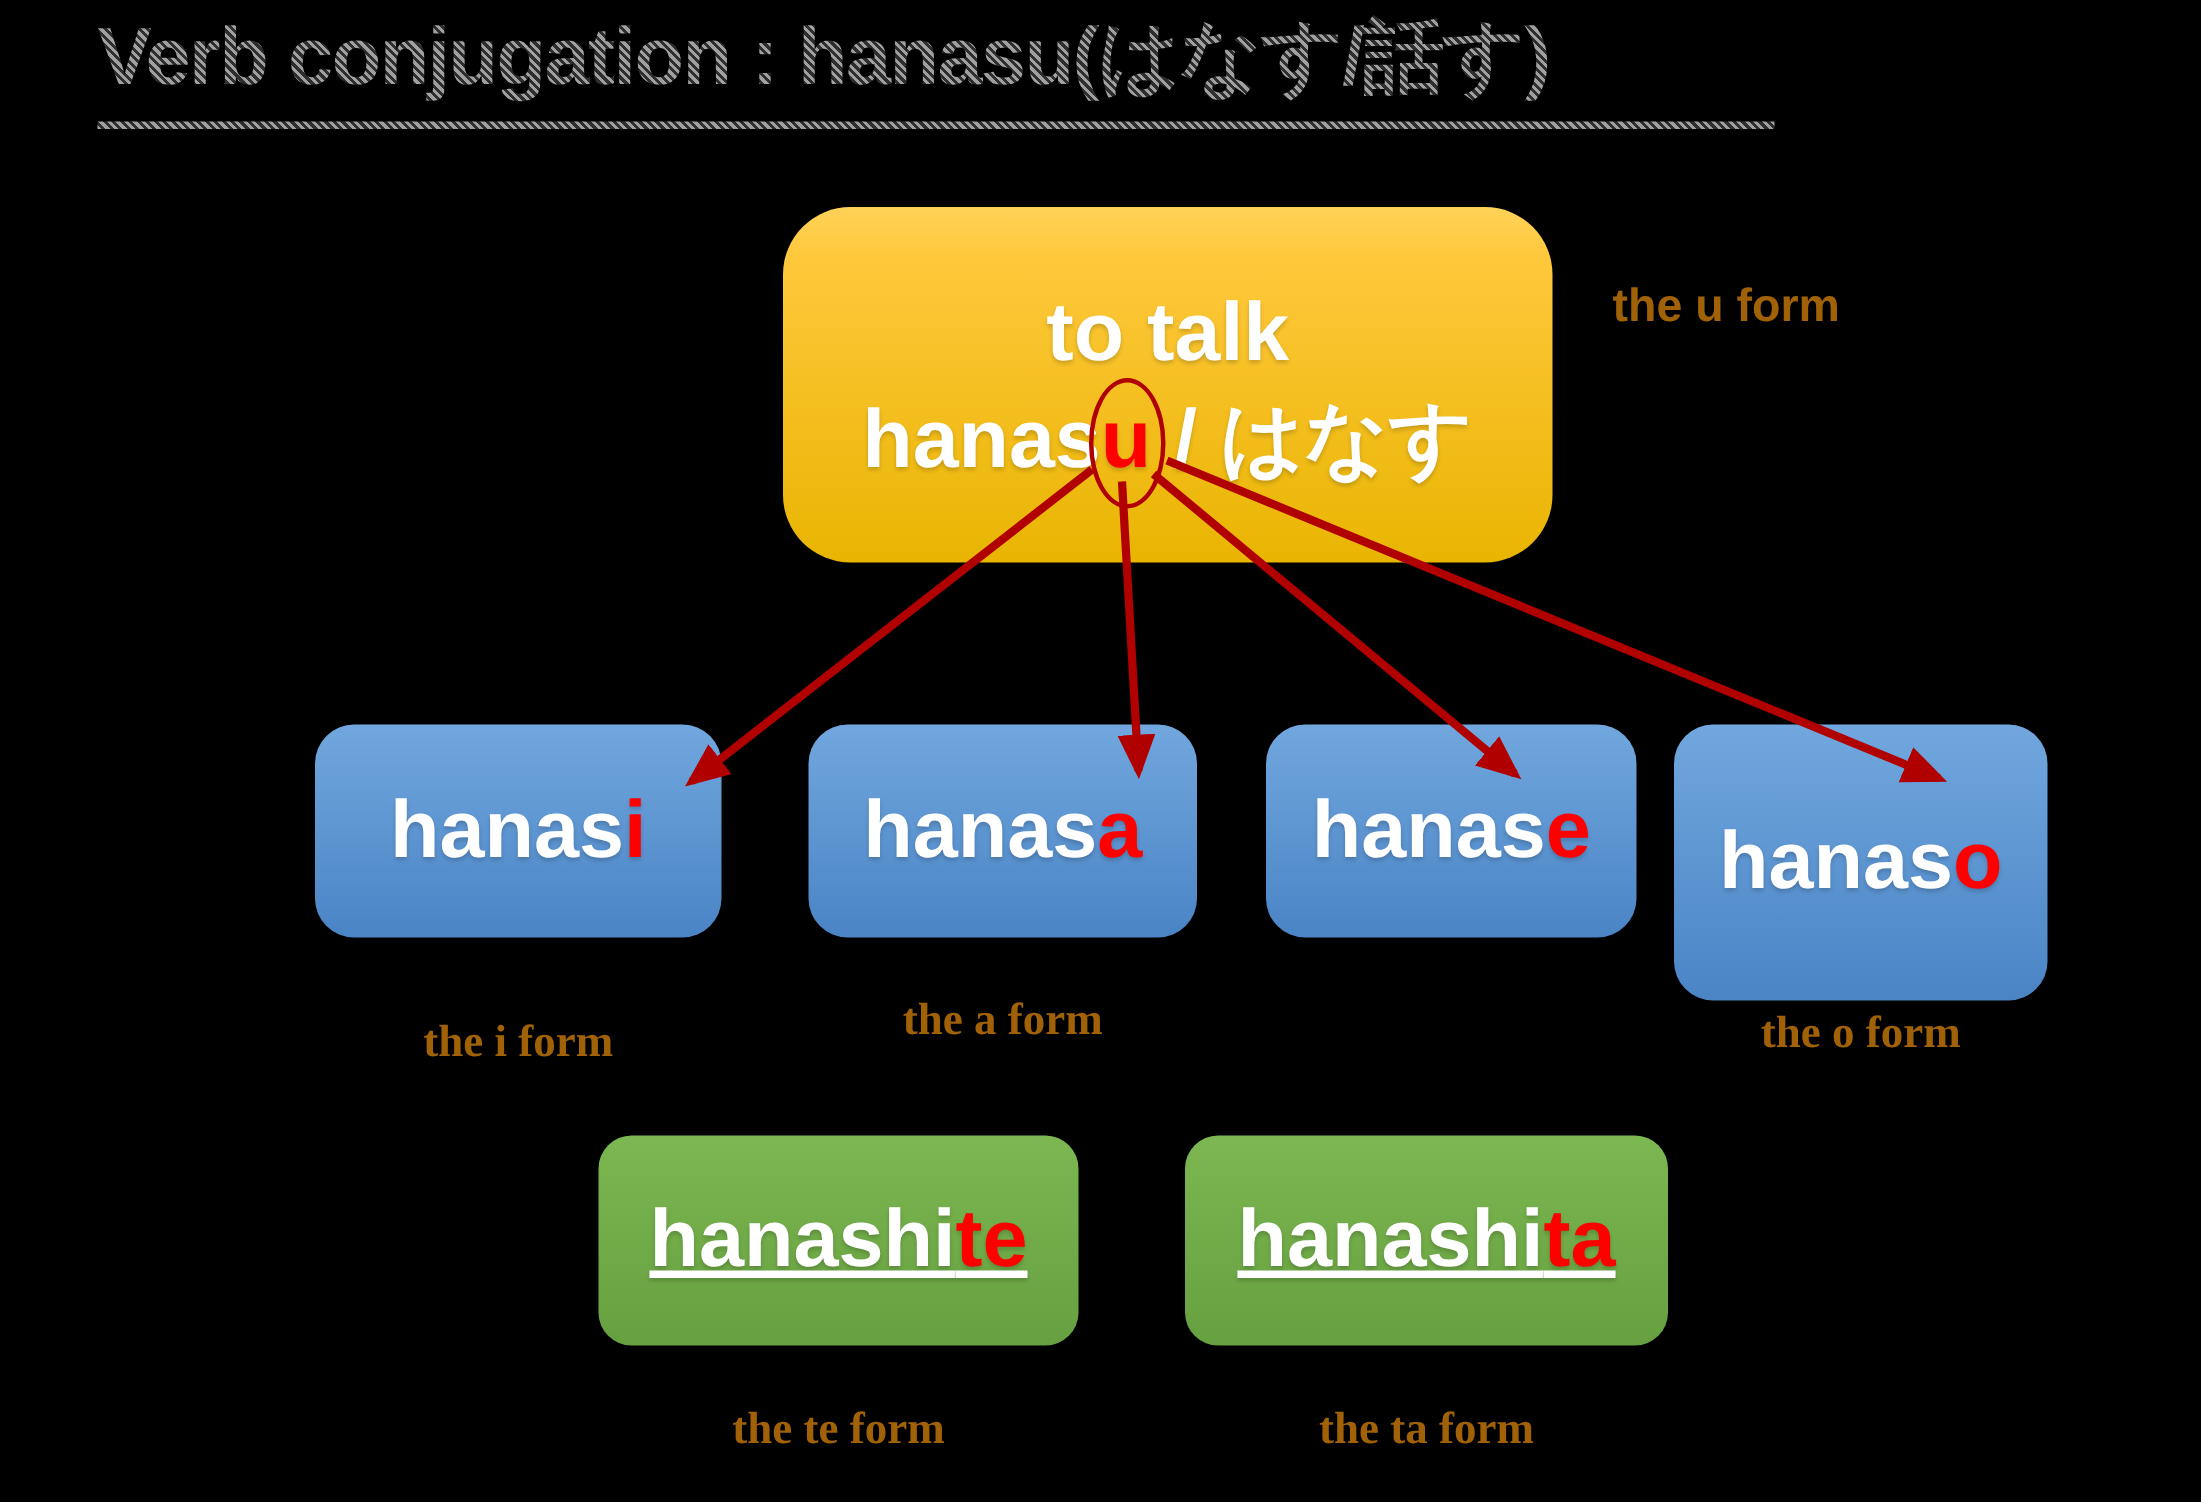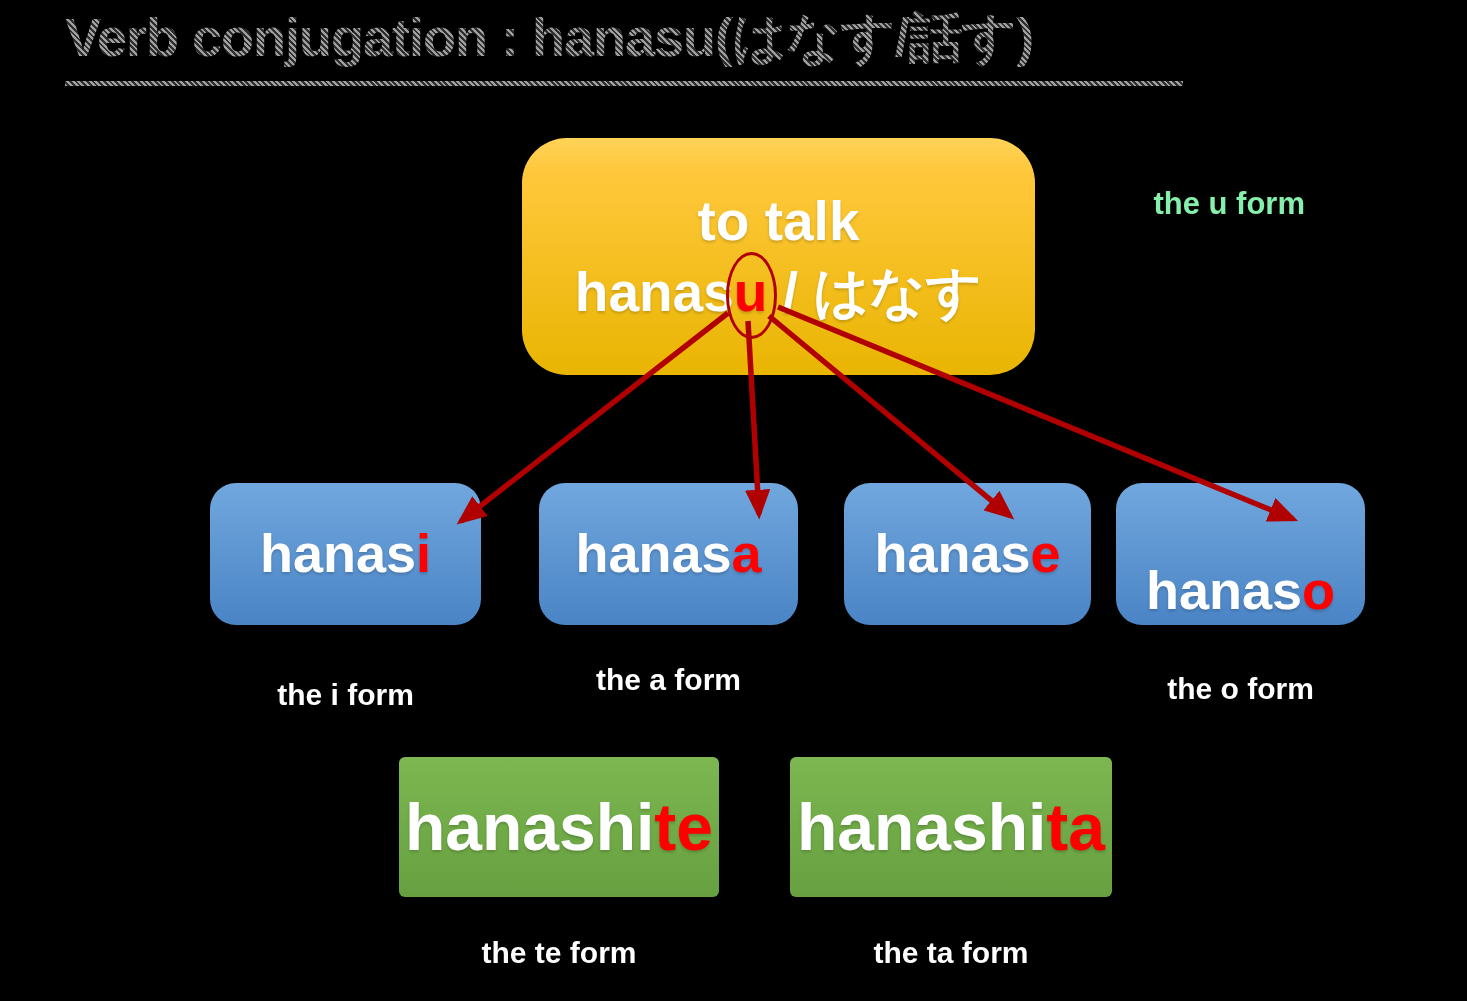--- a/index.html
+++ b/index.html
@@ -19,33 +19,33 @@
 
   
   .box{position:absolute;display:flex;flex-direction:column;align-items:center;justify-content:center;
        color:#fff;font-weight:bold;text-align:center;
        text-shadow:0 2px 3px rgba(0,0,0,0.18);}
   .box-line{line-height:1.28;white-space:nowrap;}
   .root-box{border-radius:45px;font-size:55px;
        background:linear-gradient(#ffd257,#ffc83c 14%,#e9b502);}
   .branch-box{border-radius:26px;font-size:54px;
        background:linear-gradient(#71a7de,#4a84c5);}
-  .derived-box{border-radius:6px;font-size:66px;
-       background:linear-gradient(#7cb751,#67a040);}
+  .derived-box{border-radius:22px;font-size:54px;
+       background:linear-gradient(#7cb751,#67a040);text-decoration:underline;}
   .red{color:#ff0000;}
 
   .uwrap{position:relative;display:inline-block;}
   .circle-mark{position:absolute;left:-8px;right:-10px;top:-5px;bottom:-12px;
        border:3px solid #b00000;border-radius:50%;pointer-events:none;}
 
   
-  .form-label{position:absolute;font-size:30px;font-weight:bold;color:#ffffff;
-       text-align:center;white-space:nowrap;}
-  .uform-label{position:absolute;font-size:31px;font-weight:bold;color:#86efac;
-       text-align:right;white-space:nowrap;}
+  .form-label{position:absolute;font-size:30px;font-weight:bold;color:#a16207;
+       text-align:center;white-space:nowrap;font-family:Liberation Serif, serif;}
+  .uform-label{position:absolute;font-size:31px;font-weight:bold;color:#a16207;
+       text-align:left;white-space:nowrap;}
 
   
   .overlay{position:absolute;left:0;top:0;z-index:5;pointer-events:none;}
 </style>
 </head>
 <body>
 
 <div class="canvas">
 
   <div class="title-wrap">
@@ -74,21 +74,21 @@
 
   <div class="box branch-box" style="left:210px;top:483px;width:271px;height:142px;">
     <div class="box-line"><span>hanas</span><span class="red">i</span></div>
   </div>
   <div class="box branch-box" style="left:844px;top:483px;width:247px;height:142px;">
     <div class="box-line"><span>hanas</span><span class="red">e</span></div>
   </div>
   <div class="box branch-box" style="left:539px;top:483px;width:259px;height:142px;">
     <div class="box-line"><span>hanas</span><span class="red">a</span></div>
   </div>
-  <div class="box branch-box" style="left:1116px;top:483px;width:249px;height:142px;justify-content:flex-end;">
+  <div class="box branch-box" style="left:1116px;top:483px;width:249px;height:184px;">
     <div class="box-line"><span>hanas</span><span class="red">o</span></div>
   </div>
 
   <div class="form-label" style="left:210px;top:678px;width:271px;">the i form</div>
   <div class="form-label" style="left:539px;top:663px;width:259px;">the a form</div>
   <div class="form-label" style="left:1116px;top:672px;width:249px;">the o form</div>
 
   <div class="box derived-box" style="left:399px;top:757px;width:320px;height:140px;">
     <div class="box-line"><span>hanashi</span><span class="red">te</span></div>
   </div>

